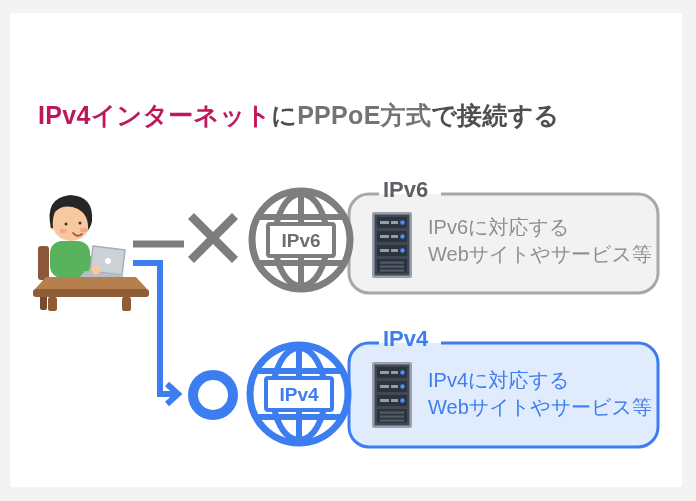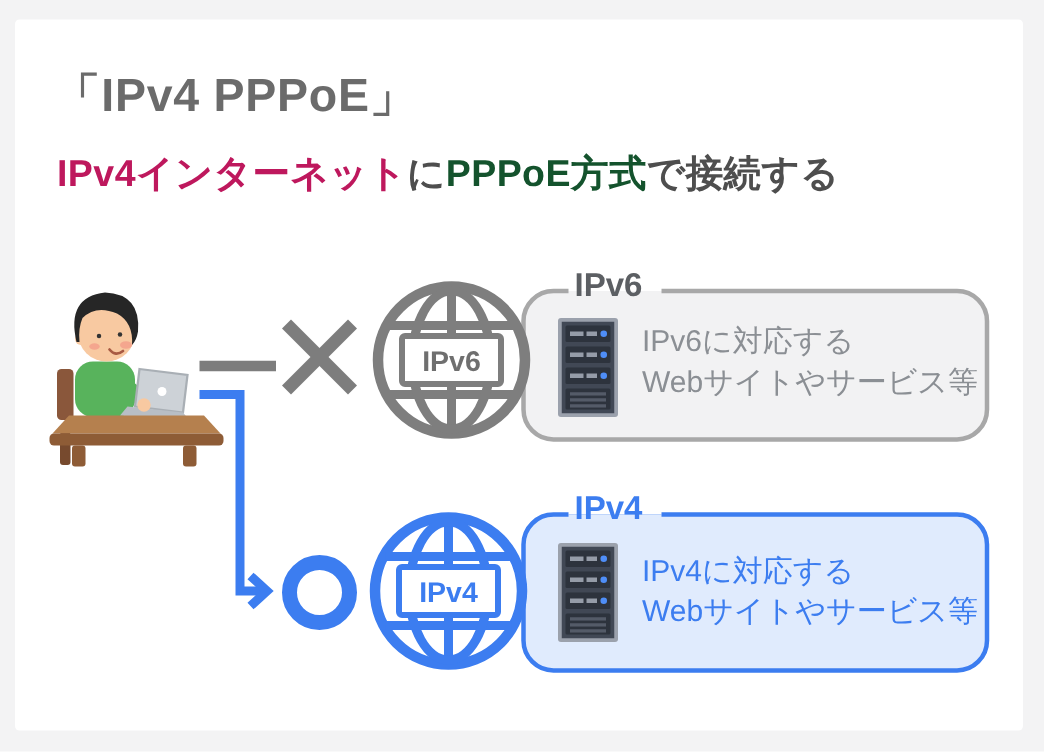--- a/index.html
+++ b/index.html
@@ -18,33 +18,32 @@
     position:absolute;left:26px;top:30px;
     font-size:31px;font-weight:700;color:#6b6b6b;letter-spacing:.5px;
     white-space:nowrap;
   }
   .subtitle{
     position:absolute;left:28px;top:86px;
     font-size:25px;font-weight:700;white-space:nowrap;letter-spacing:.3px;
   }
   .t-blue{color:#be185d;}
   .t-dark{color:#4e4e4e;}
-  .t-red{color:#14532d;margin-top:48px;}
+  .t-red{color:#737373;margin-top:48px;}
   .scene{position:absolute;left:0;top:0;width:696px;height:501px;}
   svg text{font-family:"Liberation Sans","DejaVu Sans",sans-serif;}
   .panel-label{font-size:22px;font-weight:700;}
   .globe-label{font-size:19px;font-weight:700;}
   .panel-text{font-size:20px;font-weight:500;}
 </style>
 </head>
 <body>
 
 <div class="stage">
   <div class="card">
-    <div class="title">「IPv4 PPPoE」</div>
     <div class="subtitle"><span class="t-blue">IPv4インターネット</span><span class="t-dark">に</span><span class="t-red">PPPoE方式</span><span class="t-dark">で接続する</span></div>
   </div>
 
   <svg class="scene" viewBox="0 0 696 501">
     <defs>
       <g id="server-icon">
         <rect x="0" y="0" width="40" height="66" rx="2" fill="#9ba1ac"></rect>
         <rect x="2.5" y="2.5" width="35" height="61" fill="#414855"></rect>
         <g>
           <rect x="5" y="5" width="30" height="11" rx="1" fill="#2d333d"></rect>

